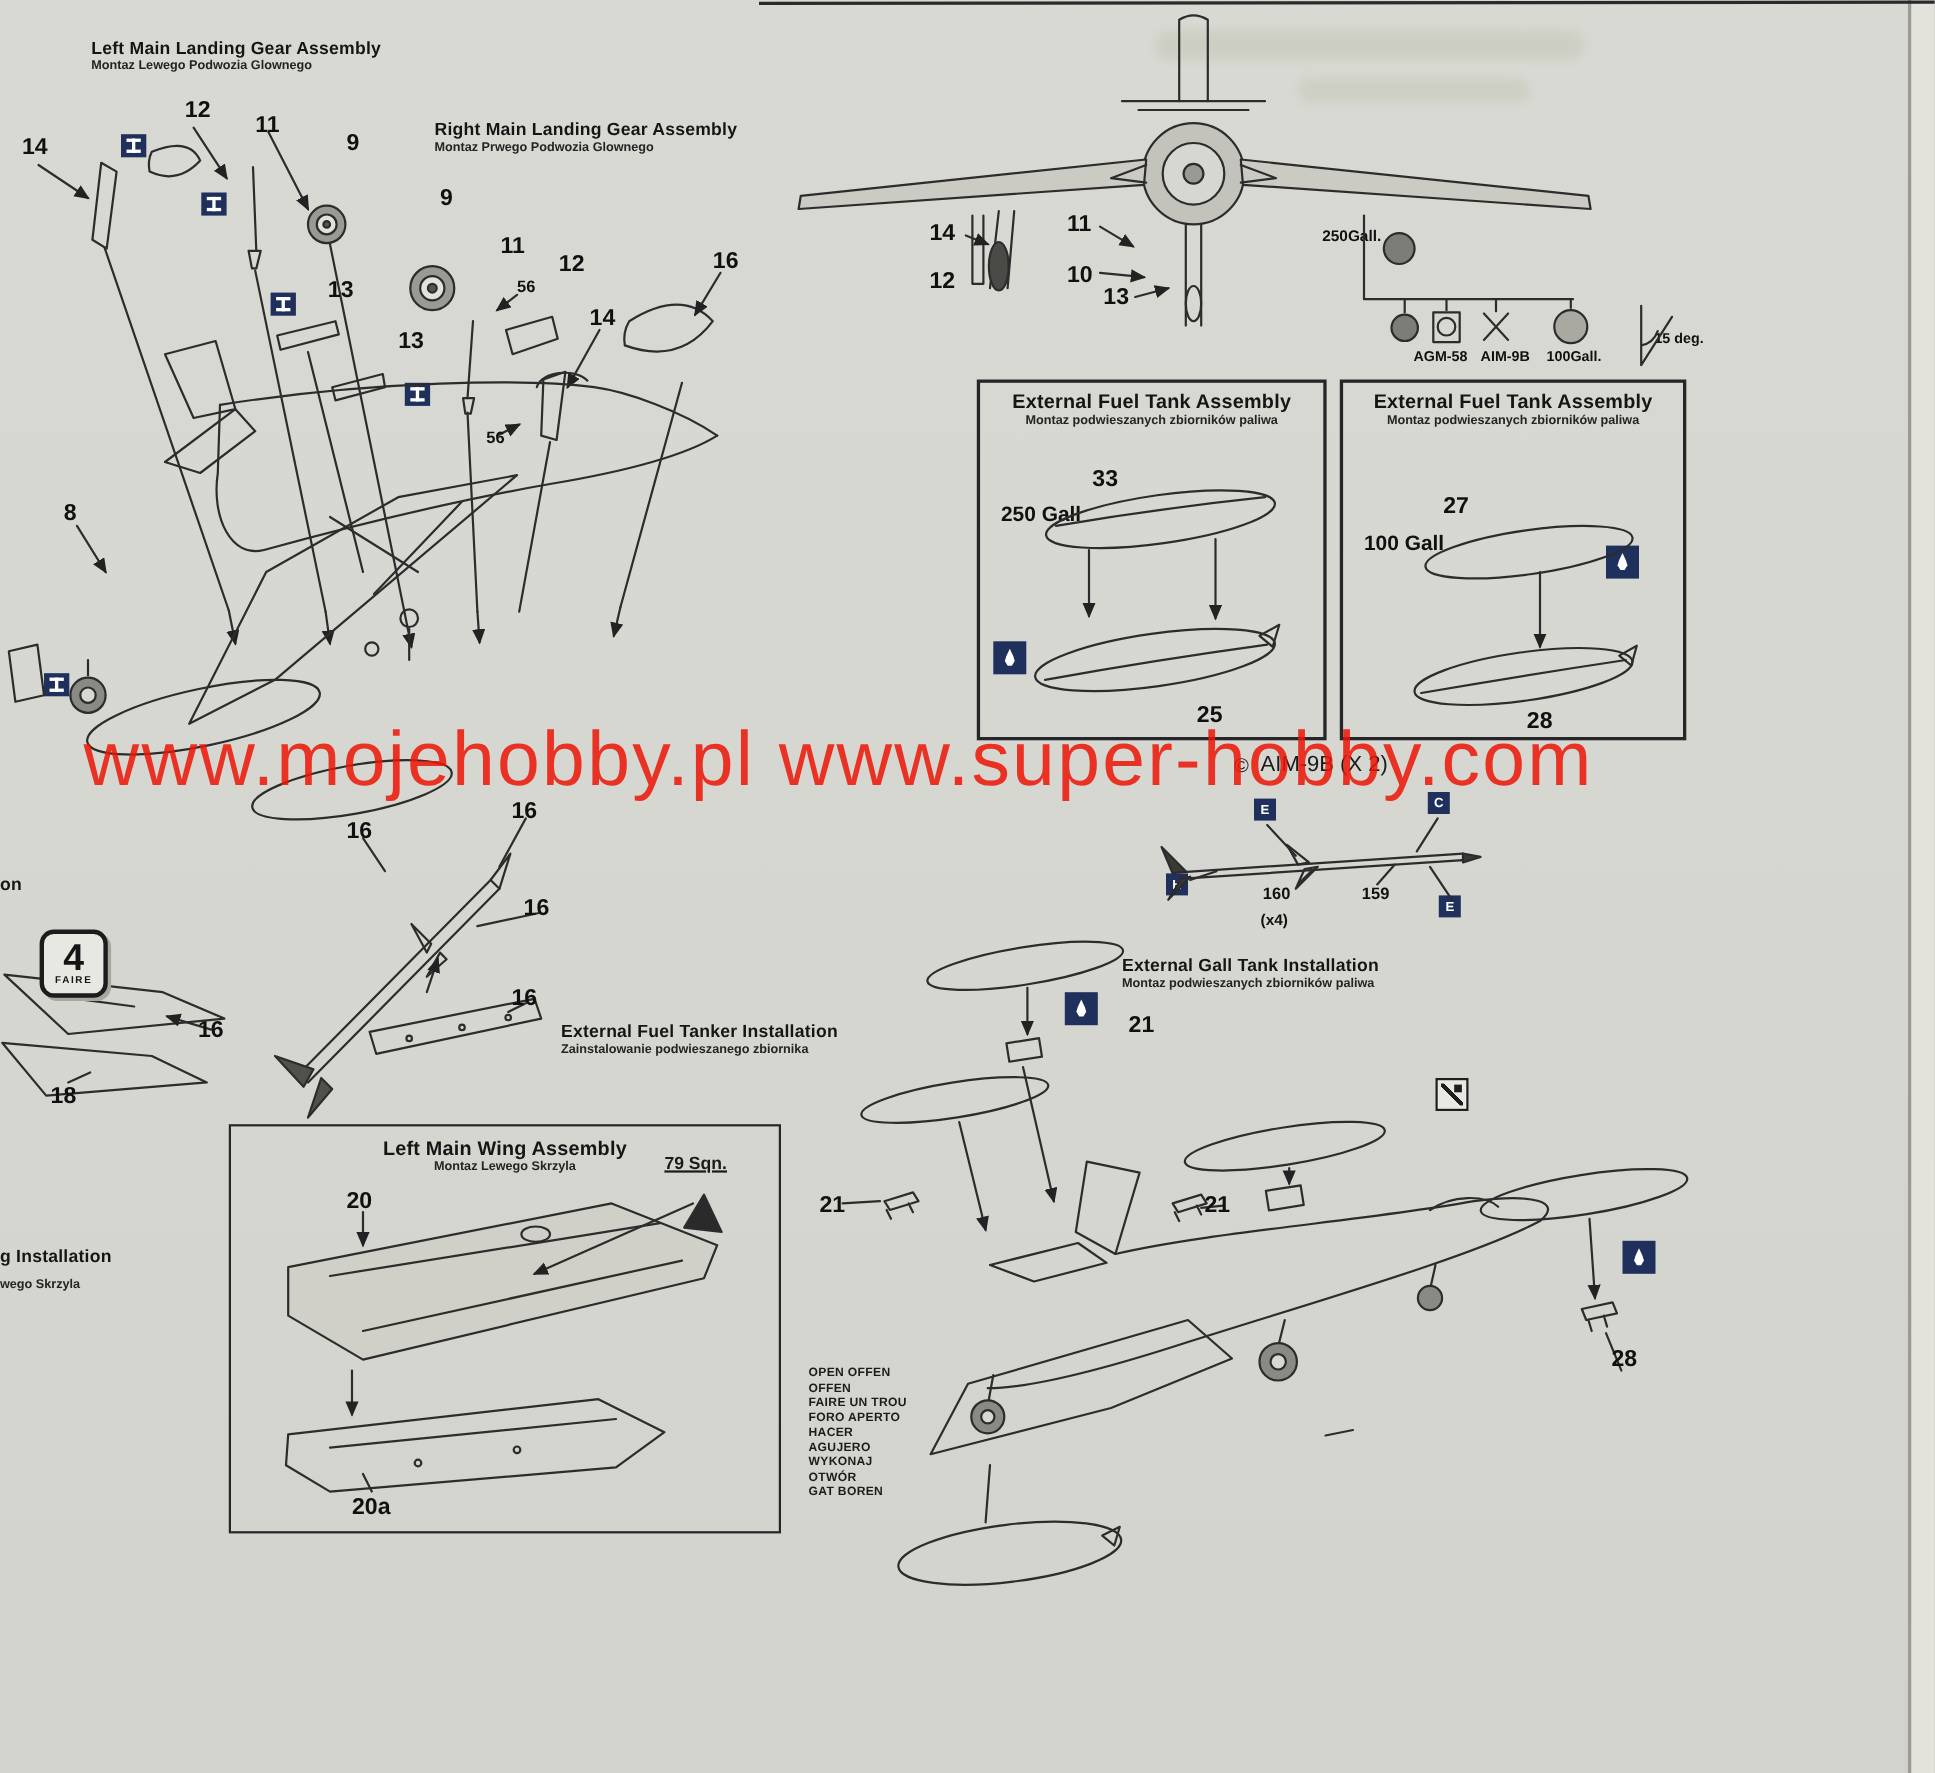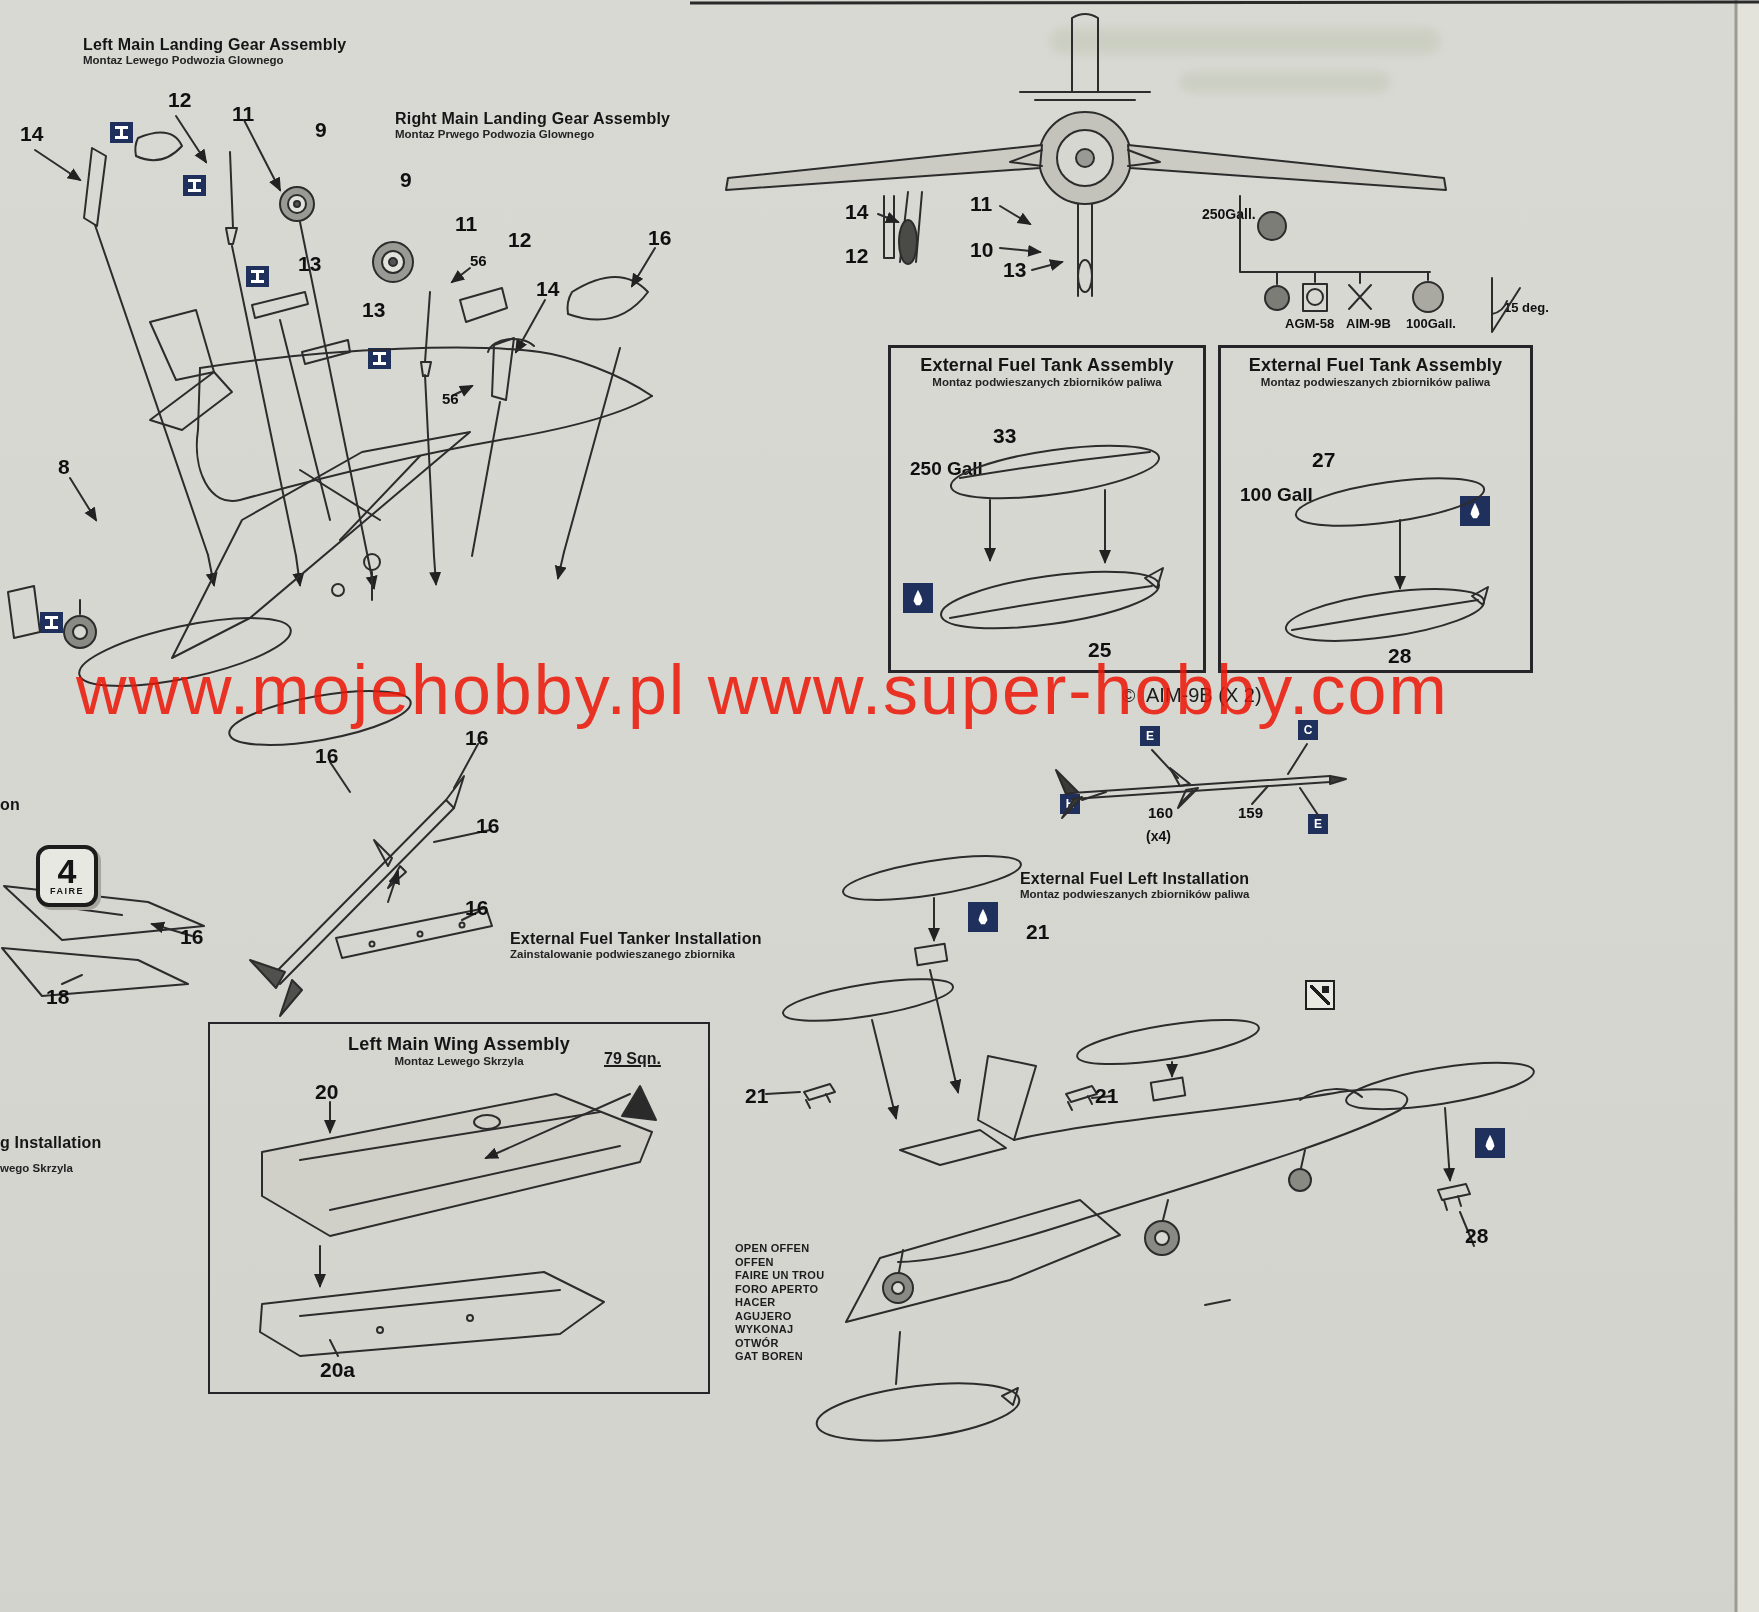--- a/index.html
+++ b/index.html
@@ -314,21 +314,21 @@
     </div>
   </div>
   <div class="gall" style="left:1240px;top:484px">100 Gall</div>
 
   <div class="txt" style="left:510px;top:930px">
     <div class="h1">External Fuel Tanker Installation</div>
     <div class="h2">Zainstalowanie podwieszanego zbiornika</div>
   </div>
 
   <div class="txt" style="left:1020px;top:870px">
-    <div class="h1">External Fuel Left Installation</div>
+    <div class="h1">External Gall Tank Installation</div>
     <div class="h2">Montaz podwieszanych zbiorników paliwa</div>
   </div>
 
   <div class="box" style="left:208px;top:1022px;width:502px;height:372px;border-width:2.5px">
     <div class="box-titles" style="top:10px">
       <div class="h1">Left Main Wing Assembly</div>
       <div class="h2">Montaz Lewego Skrzyla</div>
     </div>
   </div>
   <div class="sqn" style="left:604px;top:1050px">79 Sqn.</div>

